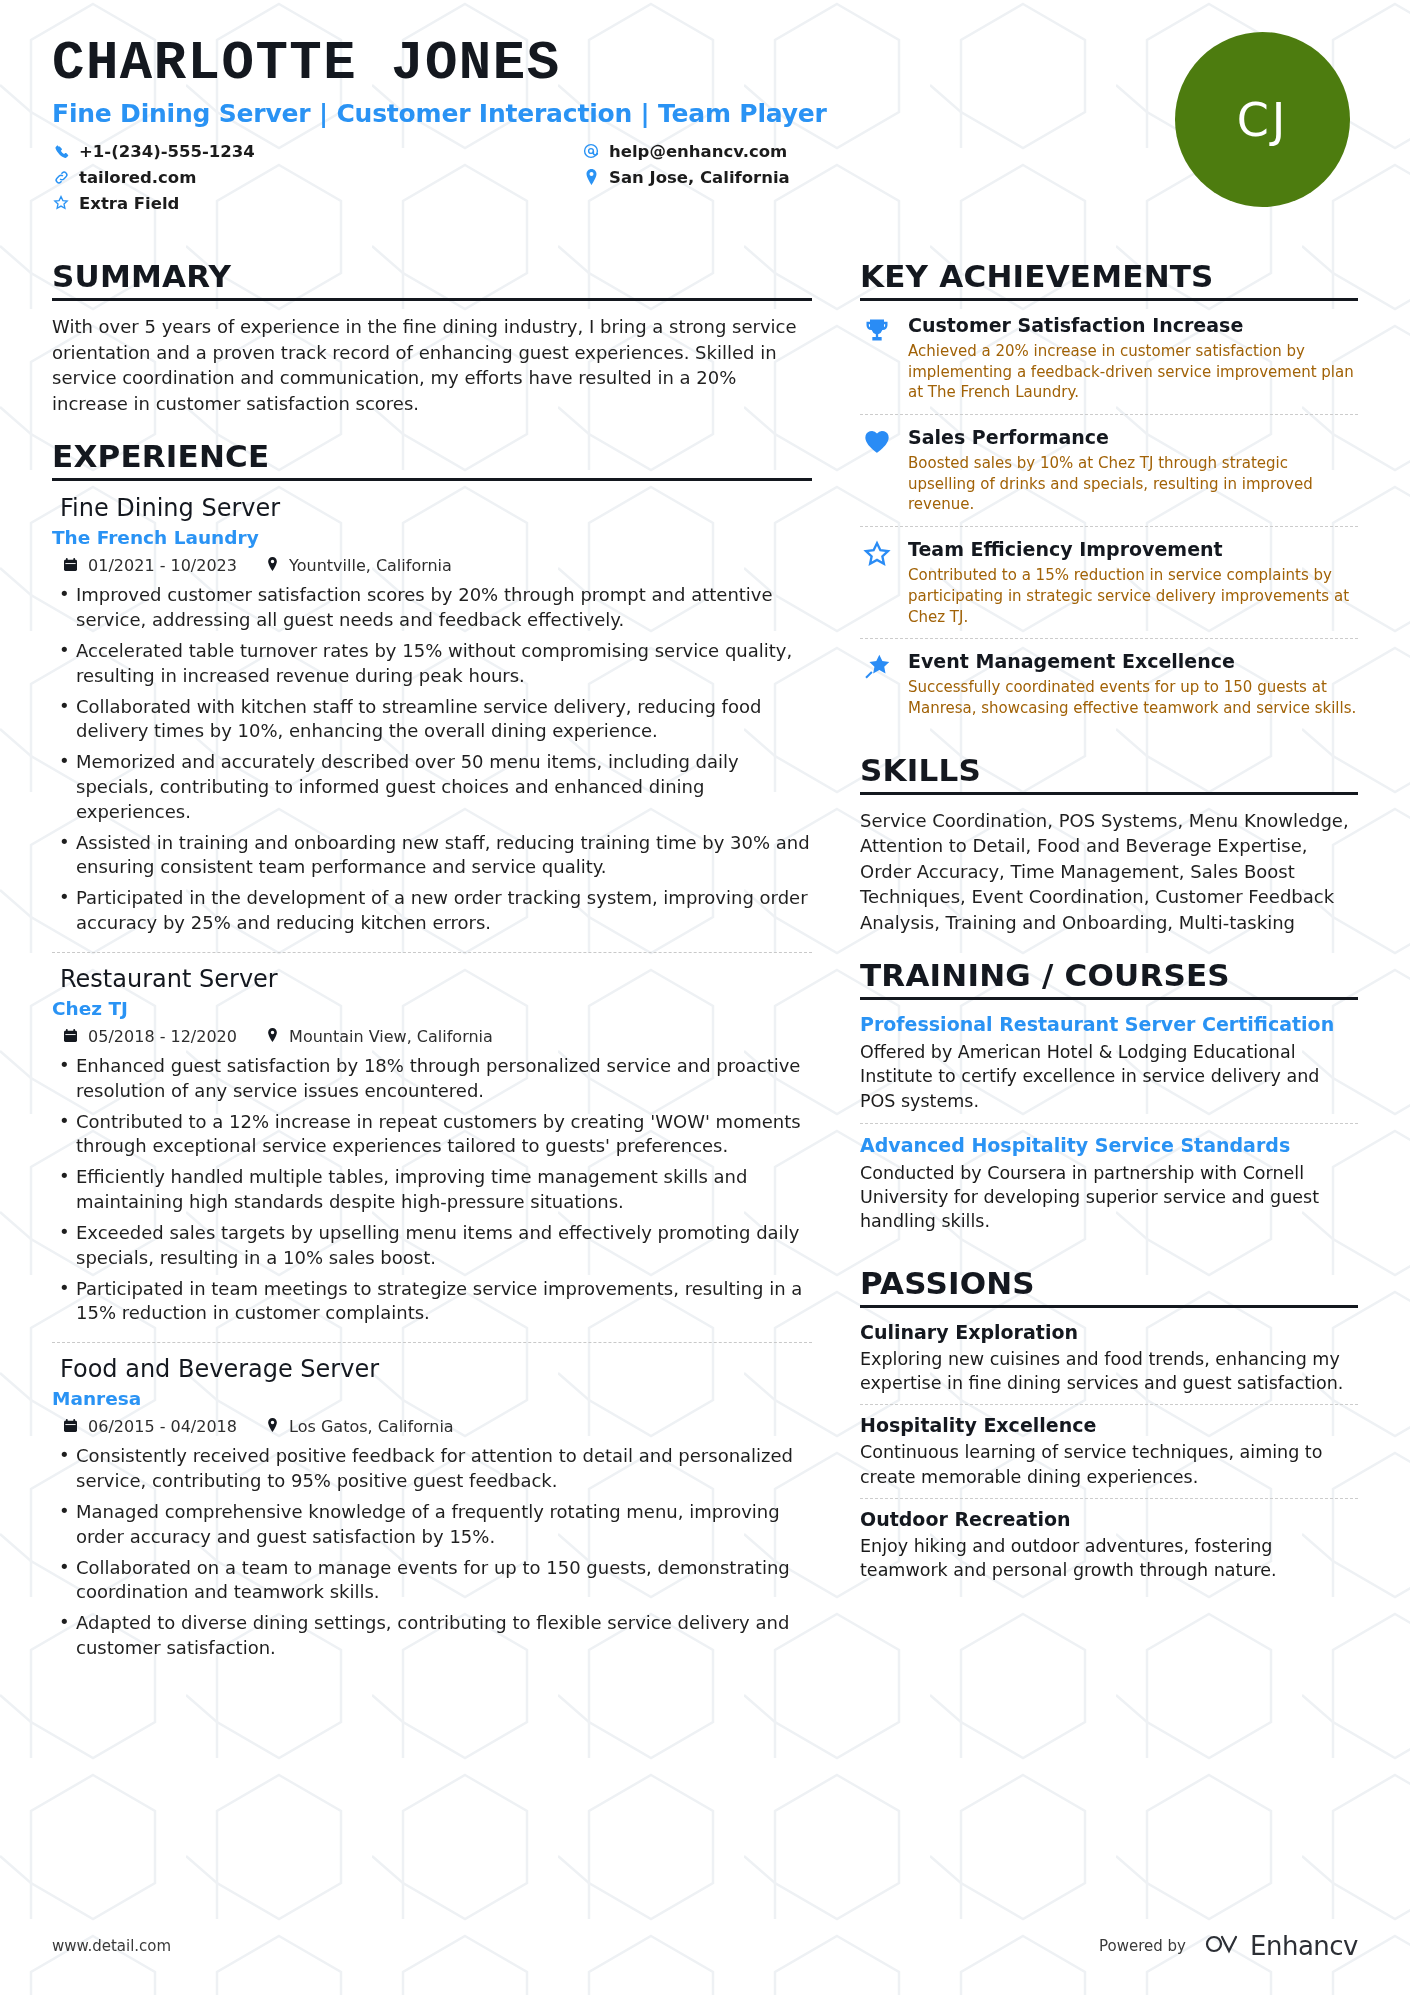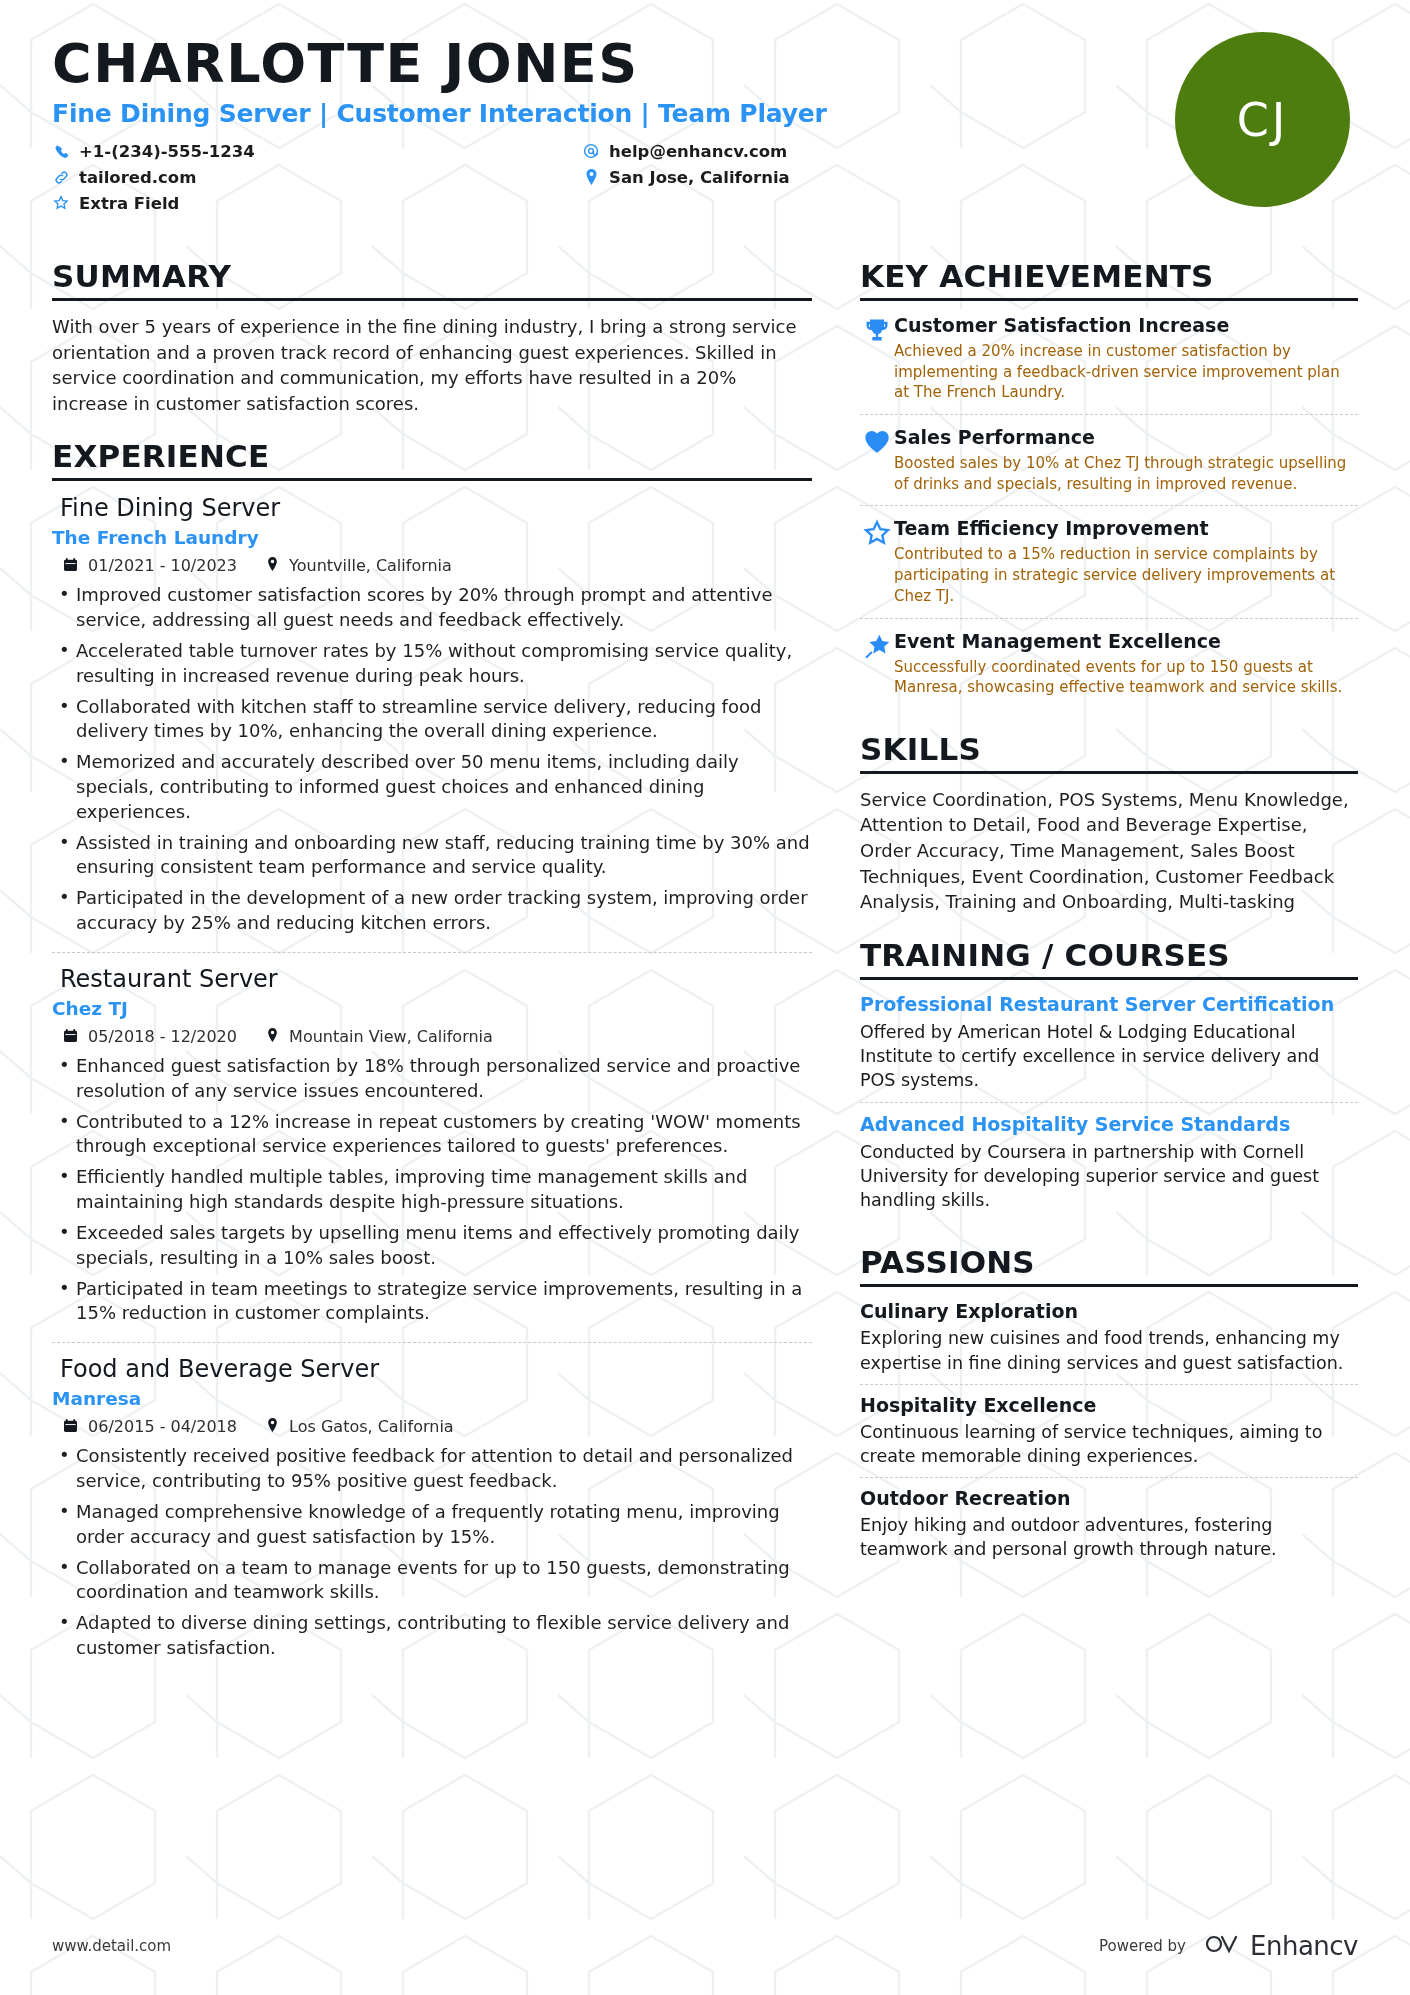--- a/index.html
+++ b/index.html
@@ -31,20 +31,21 @@
     position: relative;
     min-height: 200px;
   }
   .name {
     font-size: 54px;
     font-weight: bold;
     letter-spacing: 1.5px;
     line-height: 1.05;
     color: #14181f;
     margin: 0 0 6px 0;
+    font-family: Liberation Mono, monospace;
   }
   .headline {
     font-size: 25px;
     font-weight: bold;
     color: #2a93f4;
     margin-bottom: 14px;
     letter-spacing: -0.2px;
   }
   .contact-grid {
     display: grid;
@@ -159,20 +160,21 @@
     position: absolute;
     left: -17px;
     top: -1px;
     font-size: 18px;
     color: #1f1f1f;
   }
 
   
   .ach {
     display: flex;
+    gap: 14px;
     padding-bottom: 11px;
     margin-bottom: 11px;
     border-bottom: 1px dashed #cccccc;
   }
   .ach:last-child { border-bottom: none; }
   .ach-icon {
     width: 34px;
     flex: none;
     color: #2a8cf5;
     font-size: 27px;

